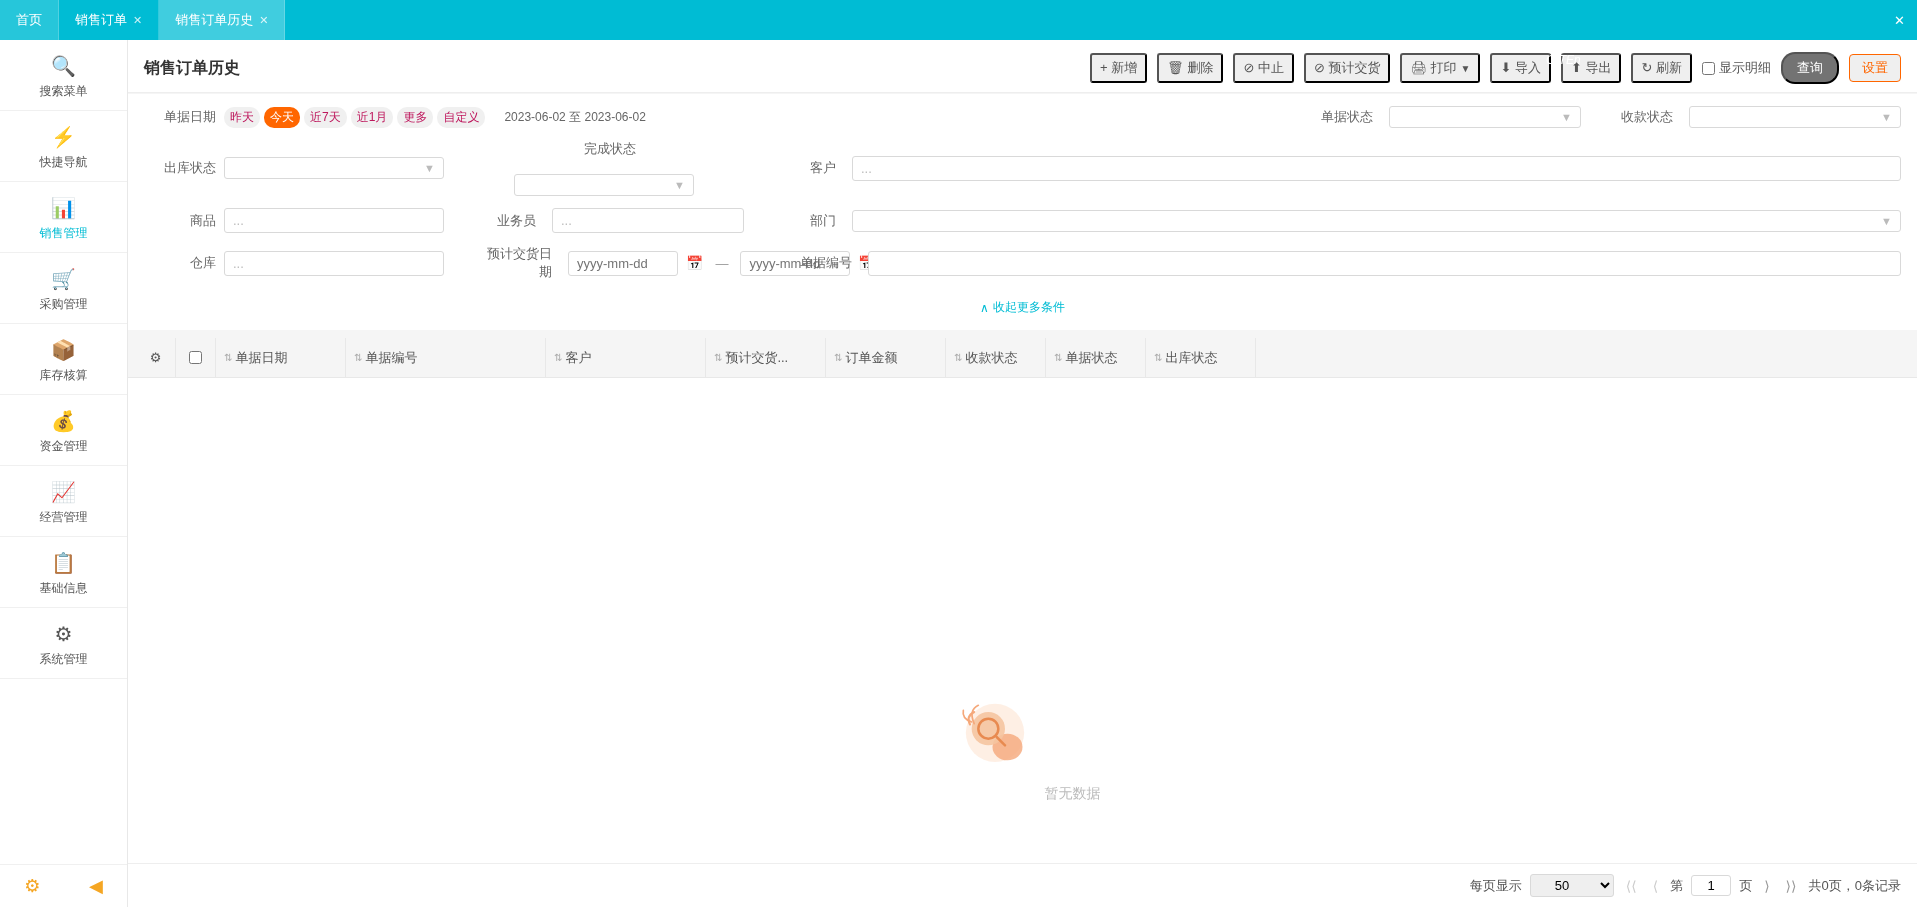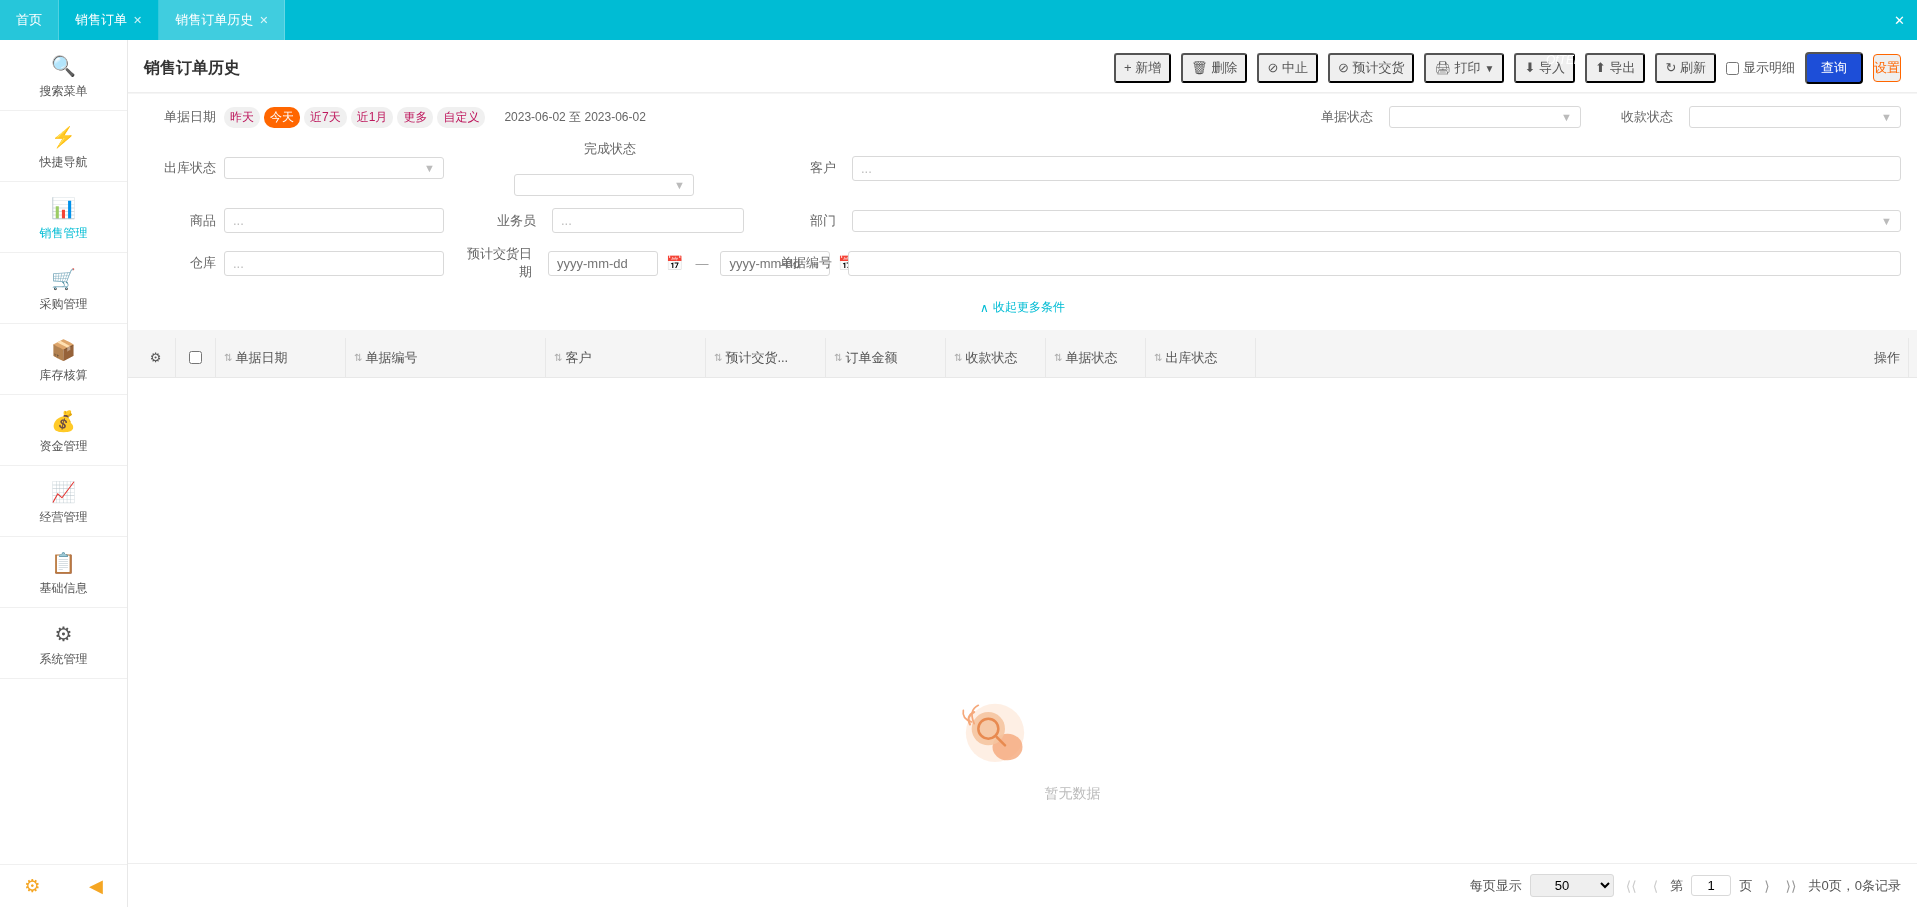--- a/index.html
+++ b/index.html
@@ -133,31 +133,31 @@
       display: flex;
       align-items: center;
       gap: 4px;
       font-size: 13px;
       color: #555;
       cursor: pointer;
       padding: 4px 8px;
       border-radius: 3px;
     }
     .toolbar-btn.primary {
-      background: #1d4ed8;
+      background: #737373;
       color: #fff;
-      border-radius: 4px;
+      border-radius: 14px;
       padding: 5px 14px;
       font-size: 13px;
     }
     .toolbar-btn.outline-orange {
       border: 1px solid #ff6600;
       color: #ff6600;
       border-radius: 4px;
-      padding: 4px 0;
+      padding: 4px 12px;
     }
     .display-toggle {
       display: flex;
       align-items: center;
       gap: 4px;
       font-size: 13px;
       color: #555;
     }
     .display-toggle input { cursor: pointer; }
 
@@ -543,21 +543,21 @@
             <span class="arrow">▼</span>
           </div>
         </div>
       </div>
 
       <div class="filter-row">
         <span class="filter-label">仓库</span>
         <div class="ellipsis-field" style="width:220px;">
           <span>...</span>
         </div>
-        <div style="width:280px;flex-shrink:0;display:flex;align-items:center;gap:8px;margin-left:16px;">
+        <div style="width:280px;flex-shrink:0;display:flex;align-items:center;gap:8px;margin-left:36px;">
           <span class="filter-label">预计交货日期</span>
           <input class="date-input" style="width: 110px;" placeholder="yyyy-mm-dd">
           <span class="cal-icon">📅</span>
           <span class="date-dash">—</span>
           <input class="date-input" style="width: 110px;" placeholder="yyyy-mm-dd">
           <span class="cal-icon">📅</span>
         </div>
         <div style="flex:1;display:flex;align-items:center;gap:8px;margin-left:20px;">
           <span class="filter-label">单据编号</span>
           <input class="text-input" style="flex: 1 1 0%;">
@@ -602,23 +602,20 @@
           <span class="sort-icon">⇅</span>
           <span>收款状态</span>
         </div>
         <div class="th docstatus">
           <span class="sort-icon">⇅</span>
           <span>单据状态</span>
         </div>
         <div class="th outstatus">
           <span class="sort-icon">⇅</span>
           <span>出库状态</span>
-        </div>
-        <div class="th action">
-          <span>操作</span>
         </div>
       </div>
 
       <div class="empty-state">
         <svg class="empty-icon" viewBox="0 0 120 120" xmlns="http://www.w3.org/2000/svg">
           <circle cx="60" cy="55" r="35" fill="#fde8d8" opacity="0.7"></circle>
           <ellipse cx="75" cy="72" rx="18" ry="16" fill="#f5a87a" opacity="0.8"></ellipse>
           <circle cx="52" cy="50" r="20" fill="#f5c4a0" opacity="0.9"></circle>
           <circle cx="52" cy="50" r="12" fill="none" stroke="#e88a50" stroke-width="3"></circle>
           <line x1="62" y1="60" x2="72" y2="70" stroke="#e88a50" stroke-width="3" stroke-linecap="round"></line>

